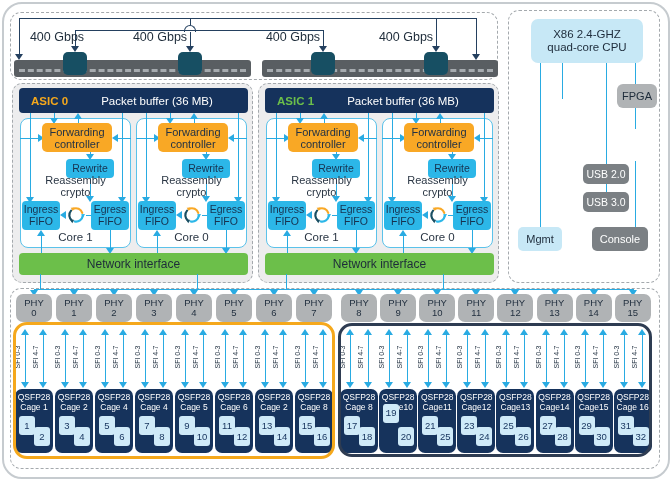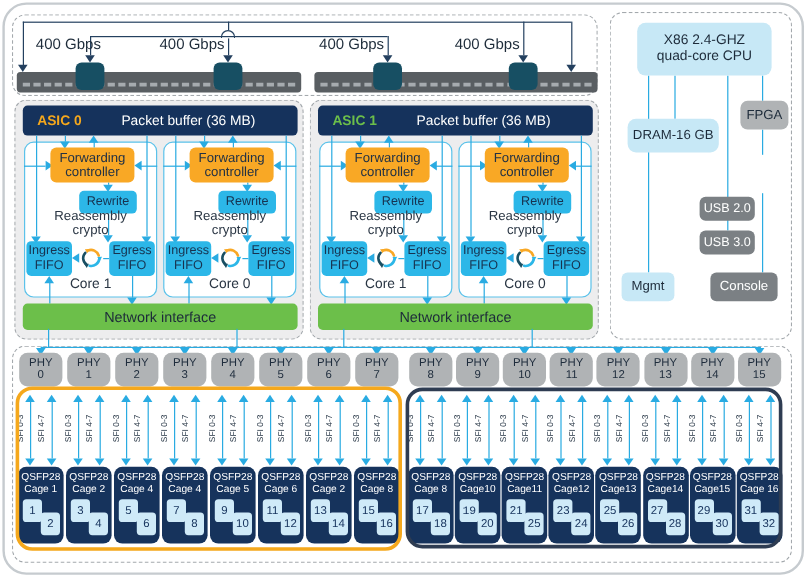--- a/index.html
+++ b/index.html
@@ -68,21 +68,20 @@
     <div class="vl" style="left:53px;top:52px;height:36px;"></div>
     <div class="vl" style="left:97px;top:52px;height:129px;"></div>
     <div class="vl" style="left:126px;top:52px;height:21px;"></div>
     <div class="vl" style="left:126px;top:97px;height:21px;"></div>
     <div class="vl" style="left:126px;top:150px;height:66px;"></div>
 
     <div class="lightblue" style="left:22px;top:8px;width:112px;height:44px;font-size:11.5px;">
       <div>X86 2.4-GHZ</div>
       <div>quad-core CPU</div>
     </div>
-    <div class="lightblue" style="left:14px;top:88px;width:76px;height:28px;">DRAM-16 GB</div>
     <div class="grayb" style="left:108px;top:73px;width:40px;height:24px;">FPGA</div>
     <div class="darkg" style="left:74px;top:153px;width:46px;height:20px;">USB 2.0</div>
     <div class="darkg" style="left:74px;top:181px;width:46px;height:20px;">USB 3.0</div>
     <div class="lightblue" style="left:9px;top:216px;width:44px;height:24px;border-radius:5px;">Mgmt</div>
     <div class="darkg" style="left:83px;top:216px;width:56px;height:24px;font-size:11px;">Console</div>
   </div>
 <div class="hl" style="position: absolute; left: 19px; top: 18px; width: 457px; border-top-color: rgb(36, 64, 95);"></div>
     <div class="vl" style="position: absolute; left: 19px; top: 18px; height: 38px; border-left-color: rgb(36, 64, 95);"></div>
     <div class="arrow" style="position: absolute; left: 15px; top: 54px; border-left: 4px solid transparent; border-right: 4px solid transparent; border-top: 6px solid rgb(36, 64, 95);"></div>
     <div class="vl" style="position: absolute; left: 190px; top: 18px; height: 7px; border-left-color: rgb(36, 64, 95);"></div>
@@ -533,21 +532,21 @@
     <div class="arrow" style="position: absolute; left: 385.1px; top: 329px; border-left: 4px solid transparent; border-right: 4px solid transparent; border-bottom: 6px solid rgb(41, 171, 226);"></div>
     <div class="arrow" style="position: absolute; left: 385.1px; top: 382px; border-left: 4px solid transparent; border-right: 4px solid transparent; border-top: 6px solid rgb(41, 171, 226);"></div>
     <div class="sfilabel" style="position: absolute; left: 364.1px; top: 352px;">SFI 0-3</div>
     <div class="vl" style="position: absolute; left: 407.1px; top: 334px; height: 48px; border-left-color: rgb(41, 171, 226);"></div>
     <div class="arrow" style="position: absolute; left: 403.1px; top: 329px; border-left: 4px solid transparent; border-right: 4px solid transparent; border-bottom: 6px solid rgb(41, 171, 226);"></div>
     <div class="arrow" style="position: absolute; left: 403.1px; top: 382px; border-left: 4px solid transparent; border-right: 4px solid transparent; border-top: 6px solid rgb(41, 171, 226);"></div>
     <div class="sfilabel" style="position: absolute; left: 382.1px; top: 352px;">SFI 4-7</div>
     <div class="cage" style="position: absolute; left: 379.1px; top: 389px;">
       <div class="l1" style="position: static;">QSFP28</div>
       <div class="l2" style="position: static;">Cage10</div>
-      <div class="chip" style="position: absolute; left: 4px; top: 27px; font-family: Liberation Mono, monospace;">19</div>
+      <div class="chip" style="position: absolute; left: 4px; top: 15px; font-family: Liberation Mono, monospace;">19</div>
       <div class="chip" style="position: absolute; left: 19px; top: 38px;">20</div>
     </div>
     <div class="vl" style="position: absolute; left: 437.2px; top: 289px; height: 2px; border-left-color: rgb(41, 171, 226);"></div>
     <div class="arrow" style="position: absolute; left: 433.2px; top: 290px; border-left: 4px solid transparent; border-right: 4px solid transparent; border-top: 6px solid rgb(41, 171, 226);"></div>
     <div class="phy" style="position: absolute; left: 419.2px; top: 294px;">
       <div style="position: static;">PHY</div>
       <div style="position: static;">10</div>
     </div>
     <div class="vl" style="position: absolute; left: 428.2px; top: 334px; height: 48px; border-left-color: rgb(41, 171, 226);"></div>
     <div class="arrow" style="position: absolute; left: 424.2px; top: 329px; border-left: 4px solid transparent; border-right: 4px solid transparent; border-bottom: 6px solid rgb(41, 171, 226);"></div>

